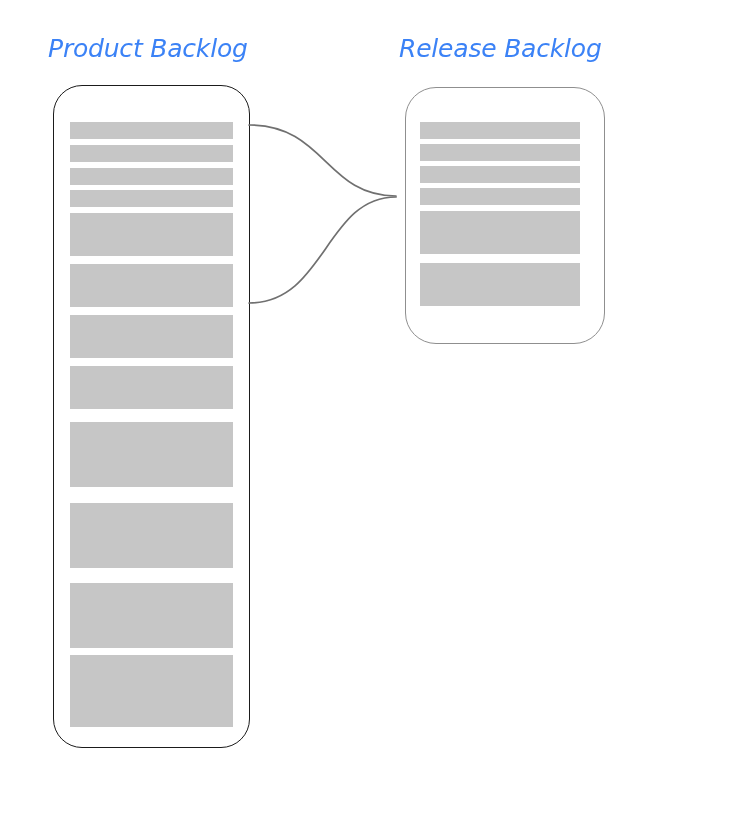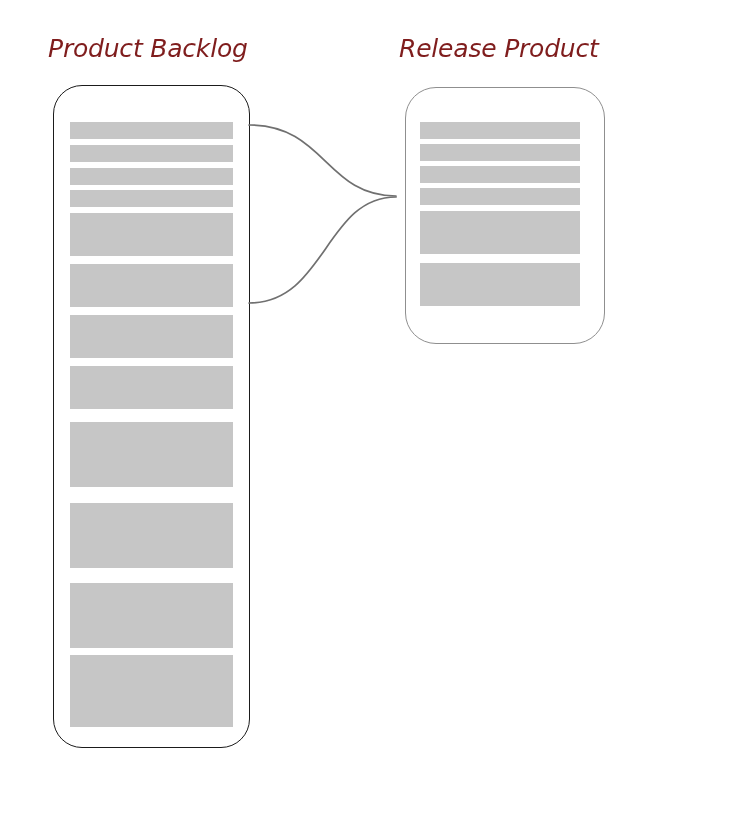--- a/index.html
+++ b/index.html
@@ -18,21 +18,21 @@
     background: #ffffff;
     overflow: hidden;
   }
   .diagram-title {
     position: absolute;
     font-family: "DejaVu Sans", sans-serif;
     font-style: italic;
     font-weight: 400;
     font-size: 25px;
     line-height: 30px;
-    color: #7f1d1d;
+    color: #3b82f6;
     white-space: nowrap;
     letter-spacing: -0.2px;
   }
   #title-product {
     left: 48px;
     top: 34px;
   }
   #title-release {
     left: 399px;
     top: 34px;
@@ -79,21 +79,21 @@
     pointer-events: none;
   }
 </style>
 </head>
 <body>
 
 <div id="canvas">
 
   <div class="diagram-title" id="title-product">Product Backlog</div>
 
-  <div class="diagram-title" id="title-release">Release Product</div>
+  <div class="diagram-title" id="title-release">Release Backlog</div>
 
   <div class="backlog-box" id="product-backlog-box"></div>
 
   <div class="backlog-box" id="release-backlog-box"></div>
 
   <div id="product-backlog-items">
       <div class="item-bar" style="top: 122px; height: 17px;"></div>
       <div class="item-bar" style="top: 145px; height: 17px;"></div>
       <div class="item-bar" style="top: 168px; height: 17px;"></div>
       <div class="item-bar" style="top: 190px; height: 17px;"></div>

